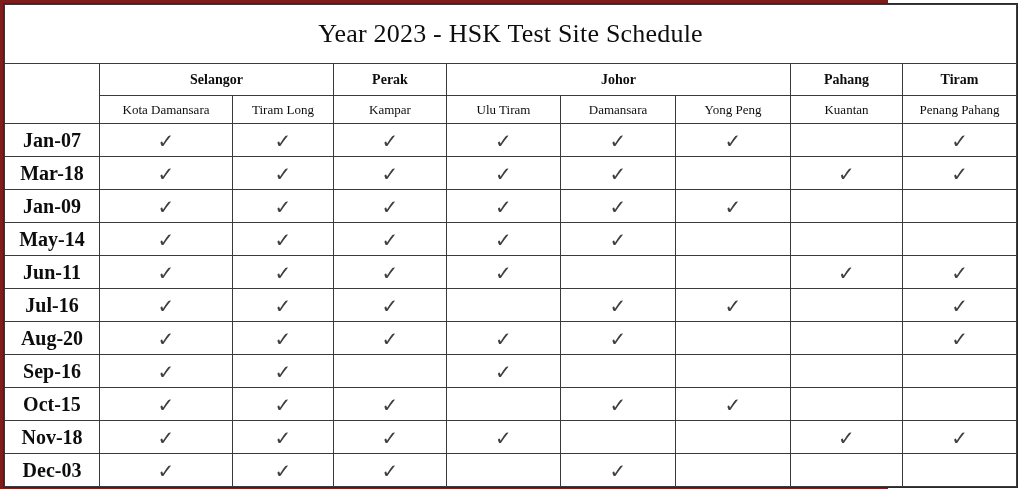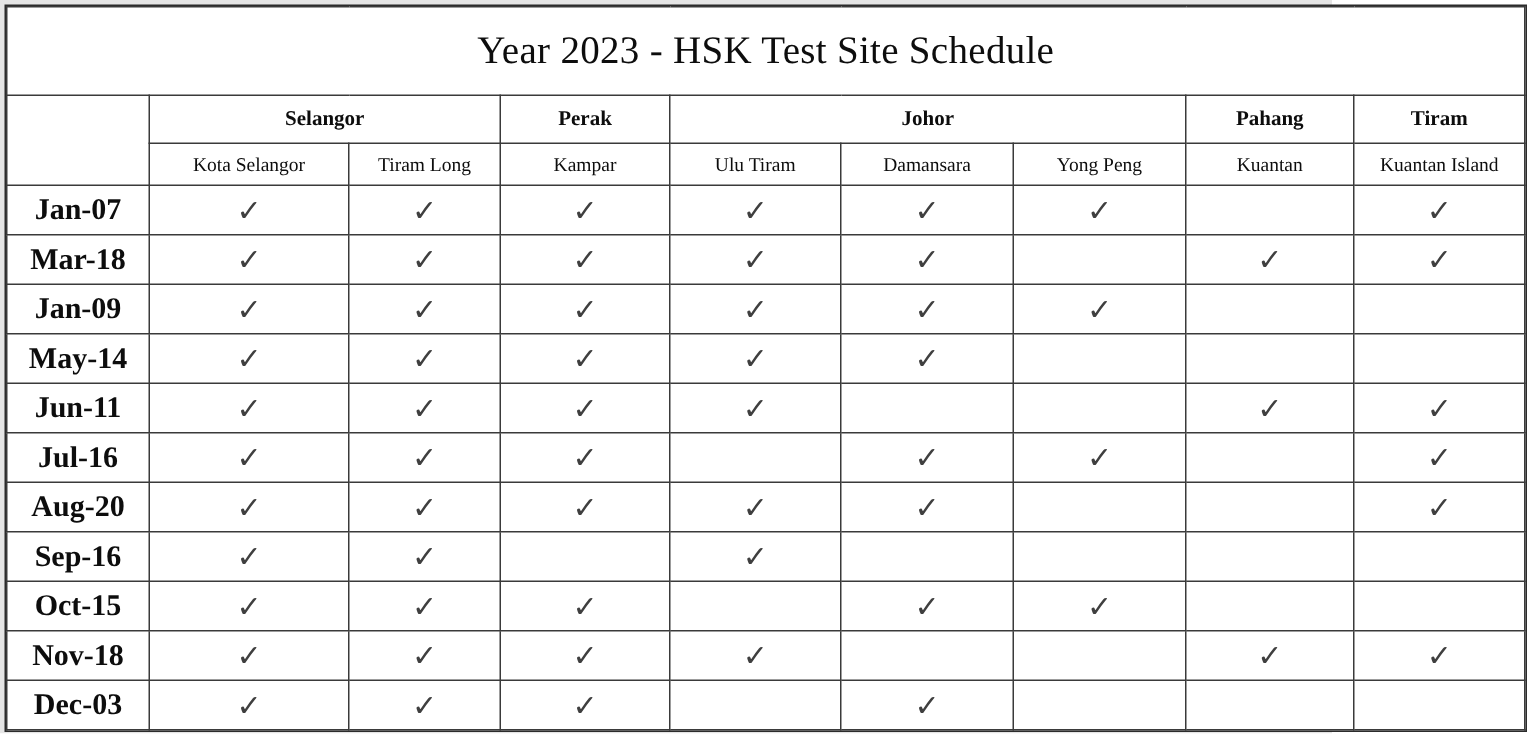--- a/index.html
+++ b/index.html
@@ -11,21 +11,21 @@
     width: 1024px;
     height: 489px;
     font-family: "Liberation Serif", "DejaVu Serif", serif;
     color: #111111;
     overflow: hidden;
   }
   #page {
     position: relative;
     width: 888px;
     height: 489px;
-    background: #e5e5e5;
+    background: #7f1d1d;
   }
   table.schedule {
     position: absolute;
     left: 4px;
     top: 4px;
     width: 1012px;
     border-collapse: collapse;
     table-layout: fixed;
     background: #ffffff;
   }
@@ -127,28 +127,28 @@
       </tr>
       <tr>
           <th class="corner-cell" rowspan="2"></th>
           <th class="state-cell" colspan="2">Selangor</th>
           <th class="state-cell" colspan="1">Perak</th>
           <th class="state-cell" colspan="3">Johor</th>
           <th class="state-cell" colspan="1">Pahang</th>
           <th class="state-cell" colspan="1">Tiram</th>
         </tr>
       <tr>
-          <th class="site-cell">Kota Selangor</th>
+          <th class="site-cell">Kota Damansara</th>
           <th class="site-cell">Tiram Long</th>
           <th class="site-cell">Kampar</th>
           <th class="site-cell">Ulu Tiram</th>
           <th class="site-cell">Damansara</th>
           <th class="site-cell">Yong Peng</th>
           <th class="site-cell">Kuantan</th>
-          <th class="site-cell">Kuantan Island</th>
+          <th class="site-cell">Penang Pahang</th>
         </tr>
     </thead>
     <tbody>
         <tr>
           <td class="date-cell">Jan-07</td>
           <td class="mark-cell"><span class="check">✓</span></td>
           <td class="mark-cell"><span class="check">✓</span></td>
           <td class="mark-cell"><span class="check">✓</span></td>
           <td class="mark-cell"><span class="check">✓</span></td>
           <td class="mark-cell"><span class="check">✓</span></td>

